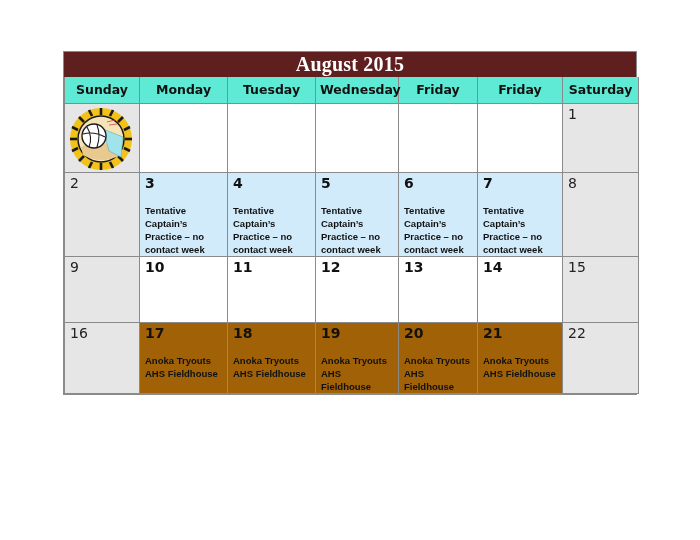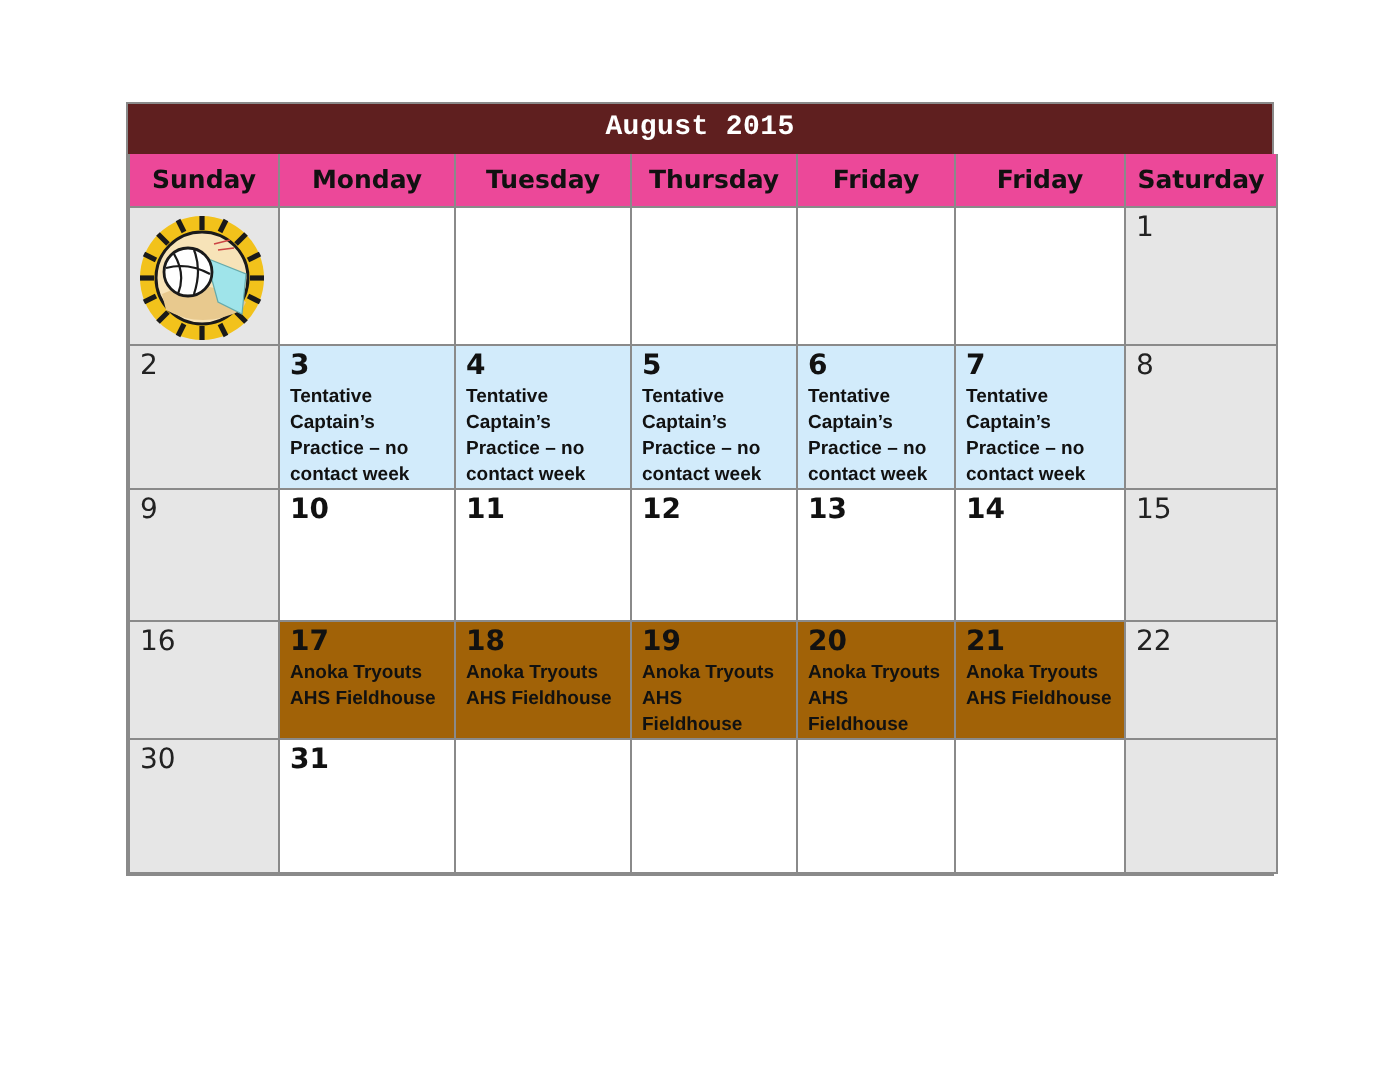--- a/index.html
+++ b/index.html
@@ -1,28 +1,28 @@
 <!DOCTYPE html>
 <html><head>
 <meta charset="utf-8">
 <style>
   html,body{margin:0;padding:0;background:#ffffff;}
   body{width:700px;height:540px;position:relative;overflow:hidden;font-family:"DejaVu Sans",sans-serif;}
   .cal{position:absolute;left:63px;top:51px;width:574px;border:1px solid #8a8a8a;box-sizing:border-box;}
-  .title{height:25px;background:#5f1f1f;color:#ffffff;text-align:center;font-family:Liberation Mono, monospace;font-weight:bold;font-size:14px;line-height:25px;letter-spacing:0.2px;}
+  .title{height:25px;background:#5f1f1f;color:#ffffff;text-align:center;font-family:Liberation Serif, serif;font-weight:bold;font-size:20px;line-height:25px;letter-spacing:0.2px;}
   table{border-collapse:collapse;width:100%;table-layout:fixed;}
-  th{background:#ec4899;color:#111;font-family:"DejaVu Sans",sans-serif;font-weight:bold;font-size:12.5px;height:18px;line-height:18px;padding:4px;border:1px solid #8a8a8a;border-top:none;}
+  th{background:#5eead4;color:#111;font-family:"DejaVu Sans",sans-serif;font-weight:bold;font-size:12.5px;height:18px;line-height:18px;padding:4px;border:1px solid #8a8a8a;border-top:none;}
   td{border:1px solid #8a8a8a;vertical-align:top;padding:2px 5px 0 5px;box-sizing:border-box;position:relative;}
   td.wkend{background:#e6e6e6;}
   td.wkend .num{font-weight:normal;color:#222;font-family:"DejaVu Sans",sans-serif;font-size:14px;}
   td.blue{background:#d2ebfb;}
   td.green{background:#a16207;}
   td.peach{background:#fcd8b5;}
   .num{font-family:"DejaVu Sans",sans-serif;font-weight:bold;font-size:14px;color:#111;line-height:17px;}
-  .ev{font-family:"Liberation Sans",sans-serif;font-weight:bold;font-size:9.5px;color:#111;line-height:13px;}
+  .ev{font-family:"Liberation Sans",sans-serif;font-weight:bold;font-size:9.5px;color:#111;line-height:13px;margin-top:12px;}
   .logo{position:absolute;left:4px;top:3px;width:64px;height:64px;}
 </style>
 </head>
 <body>
 
 <div class="cal">
   <div class="title">August 2015</div>
   <table>
     <colgroup>
       <col style="width:75px">
@@ -31,21 +31,21 @@
         <col style="width:83px">
         <col style="width:79px">
         <col style="width:85px">
         <col style="width:76px">
     </colgroup>
     <thead>
       <tr>
         <th>Sunday</th>
         <th>Monday</th>
         <th>Tuesday</th>
-        <th>Thursday</th>
+        <th>Wednesday</th>
         <th>Friday</th>
         <th>Friday</th>
         <th>Saturday</th>
       </tr>
     </thead>
     <tbody>
 
       <tr style="height:69px">
         <td class="wkend">
           <svg class="logo" viewBox="0 0 64 64">
@@ -174,38 +174,15 @@
         <td class="green">
           <div class="num">21</div>
           <div class="ev"><span>Anoka Tryouts</span><br><span>AHS Fieldhouse</span></div>
         </td>
         <td class="wkend">
             <div class="num">22</div>
           </td>
       </tr>
 
 
-      <tr style="height:67px">
-        <td class="wkend">
-            <div class="num">30</div>
-          </td>
-        <td>
-            <div class="num">31</div>
-          </td>
-        <td>
-            <div class="num"></div>
-          </td>
-        <td>
-            <div class="num"></div>
-          </td>
-        <td>
-            <div class="num"></div>
-          </td>
-        <td>
-            <div class="num"></div>
-          </td>
-        <td class="wkend">
-            <div class="num"></div>
-          </td>
-      </tr>
     </tbody>
   </table>
 </div>
 
 </body></html>

